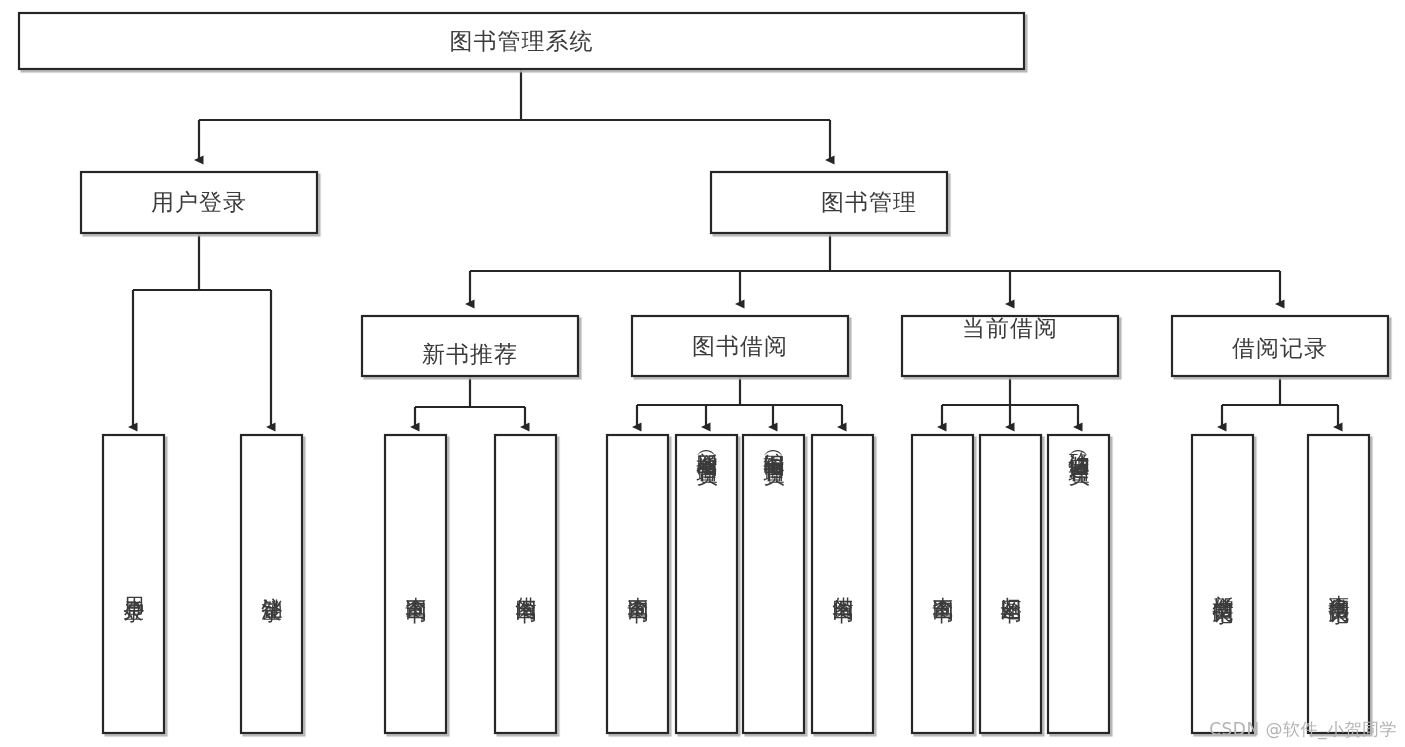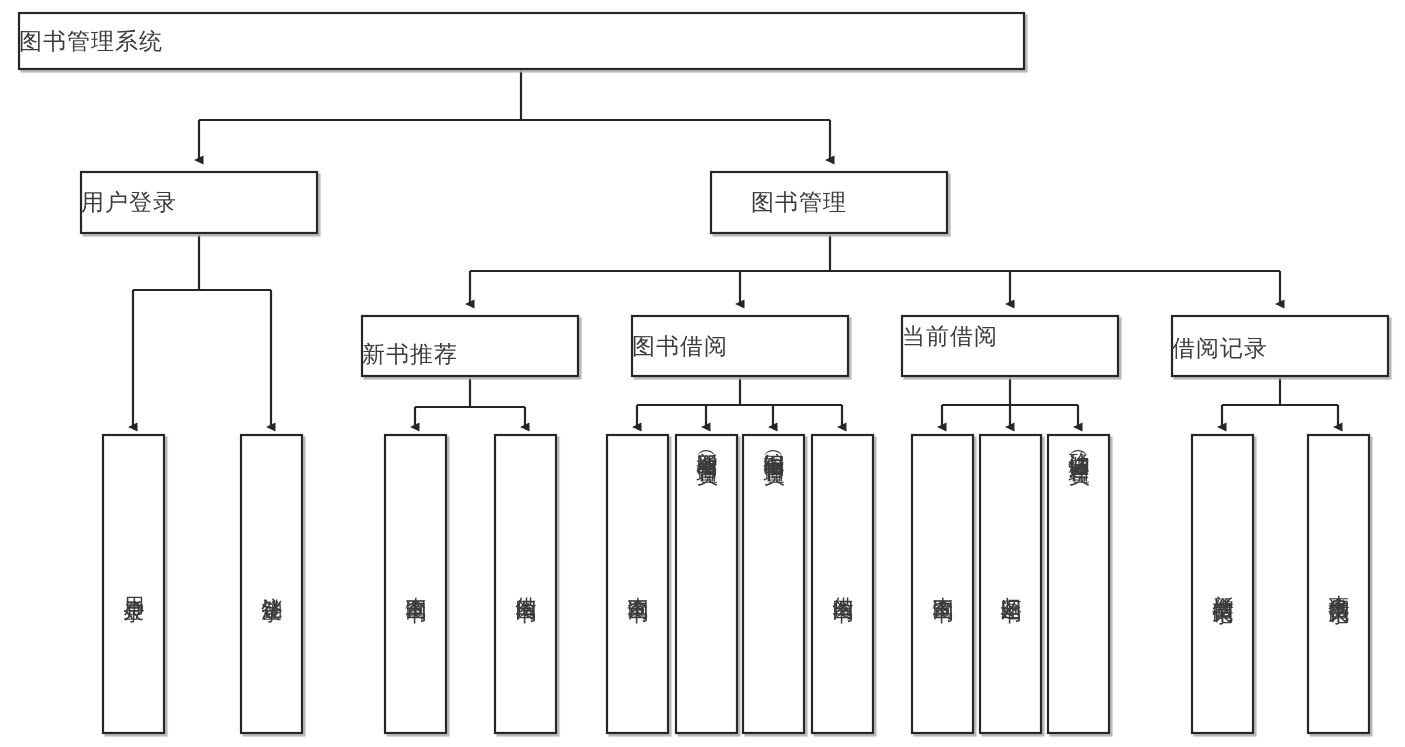--- a/index.html
+++ b/index.html
@@ -54,20 +54,21 @@
     font-size: 21px;
     color: #3b3b3b;
     line-height: 1;
     white-space: nowrap;
     font-family: "DejaVu Sans", "Liberation Sans", sans-serif;
   }
   .hlabel-wrap {
     position: absolute;
     display: flex;
     align-items: center;
+    justify-content: center;
     pointer-events: none;
     border-radius: 20px;
   }
   .hlabel-text {
     font-size: 23px;
     color: #3b3b3b;
     white-space: nowrap;
     letter-spacing: 1px;
     font-family: "DejaVu Sans", "Liberation Sans", sans-serif;
   }
@@ -194,21 +195,21 @@
   <div class="hlabel-wrap" style="left:711px; top:172px; width:236px; height:61px;margin-left:40px;">
     <span class="hlabel-text">图书管理</span>
   </div>
 
   <div class="hlabel-wrap" style="left:362px; top:316px; width:216px; height:76px;">
     <span class="hlabel-text">新书推荐</span>
   </div>
   <div class="hlabel-wrap" style="left:632px; top:316px; width:216px; height:60px;">
     <span class="hlabel-text">图书借阅</span>
   </div>
-  <div class="hlabel-wrap" style="left:902px; top:304px; width:216px; height:64px;">
+  <div class="hlabel-wrap" style="left:902px; top:296px; width:216px; height:64px;">
     <span class="hlabel-text">当前借阅</span>
   </div>
   <div class="hlabel-wrap" style="left:1172px; top:318px; width:216px; height:60px;">
     <span class="hlabel-text">借阅记录</span>
   </div>
 
   <div class="vlabel-wrap" style="left:103px; top:435px; width:61px; height:298px;">
     <span class="vlabel-text">用户登录</span>
   </div>
   <div class="vlabel-wrap" style="left:241px; top:435px; width:61px; height:298px;">
@@ -245,13 +246,14 @@
     <span class="vlabel-text">确认归还（管理员）</span>
   </div>
 
   <div class="vlabel-wrap" style="left:1192px; top:435px; width:61px; height:298px;">
     <span class="vlabel-text">新增借阅记录</span>
   </div>
   <div class="vlabel-wrap" style="left:1308px; top:435px; width:61px; height:298px;">
     <span class="vlabel-text">查询借阅记录</span>
   </div>
 
+  <div id="watermark">CSDN @软件_小贺同学</div>
 </div>
 
 </body></html>

